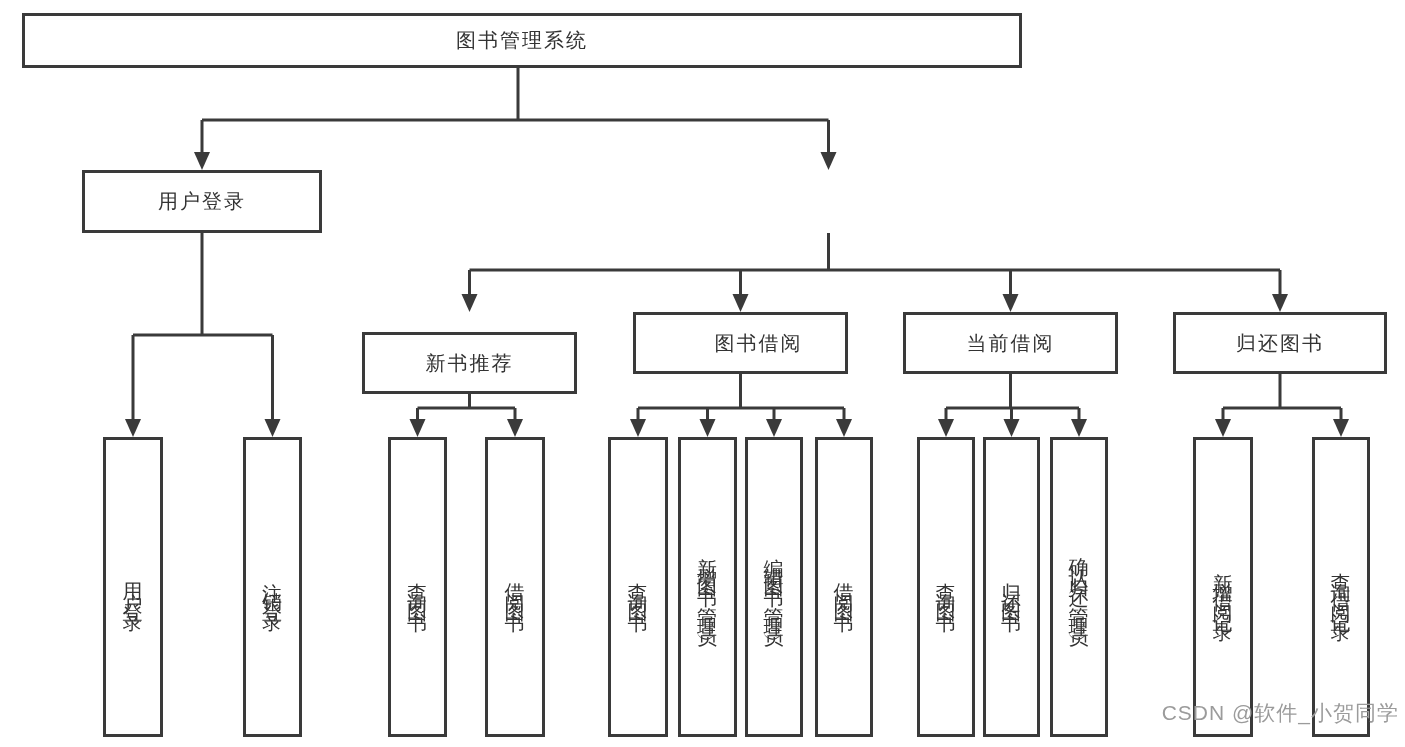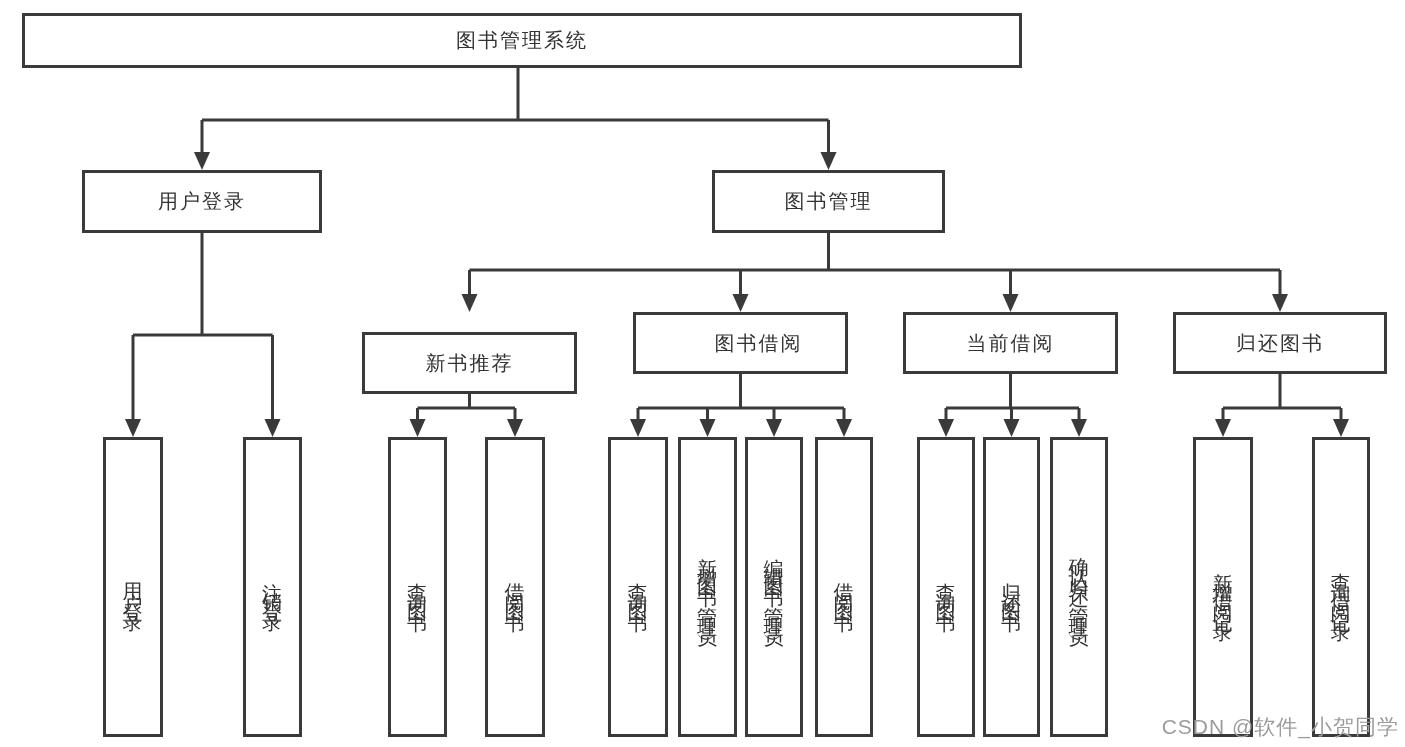--- a/index.html
+++ b/index.html
@@ -41,21 +41,21 @@
     justify-content: center;
     writing-mode: vertical-rl;
     text-orientation: mixed;
     font-size: 20px;
     letter-spacing: 10px;
     line-height: 1;
   }
   #watermark {
     position: absolute;
     right: 6px;
-    bottom: 6px;
+    bottom: 20px;
     font-size: 21px;
     color: #9b9b9b;
     letter-spacing: 1px;
   }
 </style>
 </head>
 <body>
 
 <div id="canvas">
 
@@ -98,21 +98,20 @@
       <polygon points="1003.5,419 1019.5,419 1011.5,437"></polygon>
       <polygon points="1071,419 1087,419 1079,437"></polygon>
       <polygon points="1215,419 1231,419 1223,437"></polygon>
       <polygon points="1333,419 1349,419 1341,437"></polygon>
     </g>
   </svg>
 
   <div class="node" style="left:22px; top:13px; width:1000px; height:55px;">图书管理系统</div>
 
   <div class="node" style="left:82px; top:170px; width:240px; height:63px;">用户登录</div>
-  <div class="node" style="left:712px; top:170px; width:233px; height:63px;">图书管理</div>
 
   <div class="node" style="left:362px; top:312px; width:215px; height:62px;margin-top:20px;">新书推荐</div>
   <div class="node" style="left:633px; top:312px; width:215px; height:62px;padding-left:36px;">图书借阅</div>
   <div class="node" style="left:903px; top:312px; width:215px; height:62px;">当前借阅</div>
   <div class="node" style="left:1173px; top:312px; width:214px; height:62px;">归还图书</div>
 
   <div class="leaf" style="left:103px; width:60px;">用户登录</div>
   <div class="leaf" style="left:243px; width:59px;">注销登录</div>
   <div class="leaf" style="left:388px; width:59px;">查询图书</div>
   <div class="leaf" style="left:485px; width:60px;">借阅图书</div>

